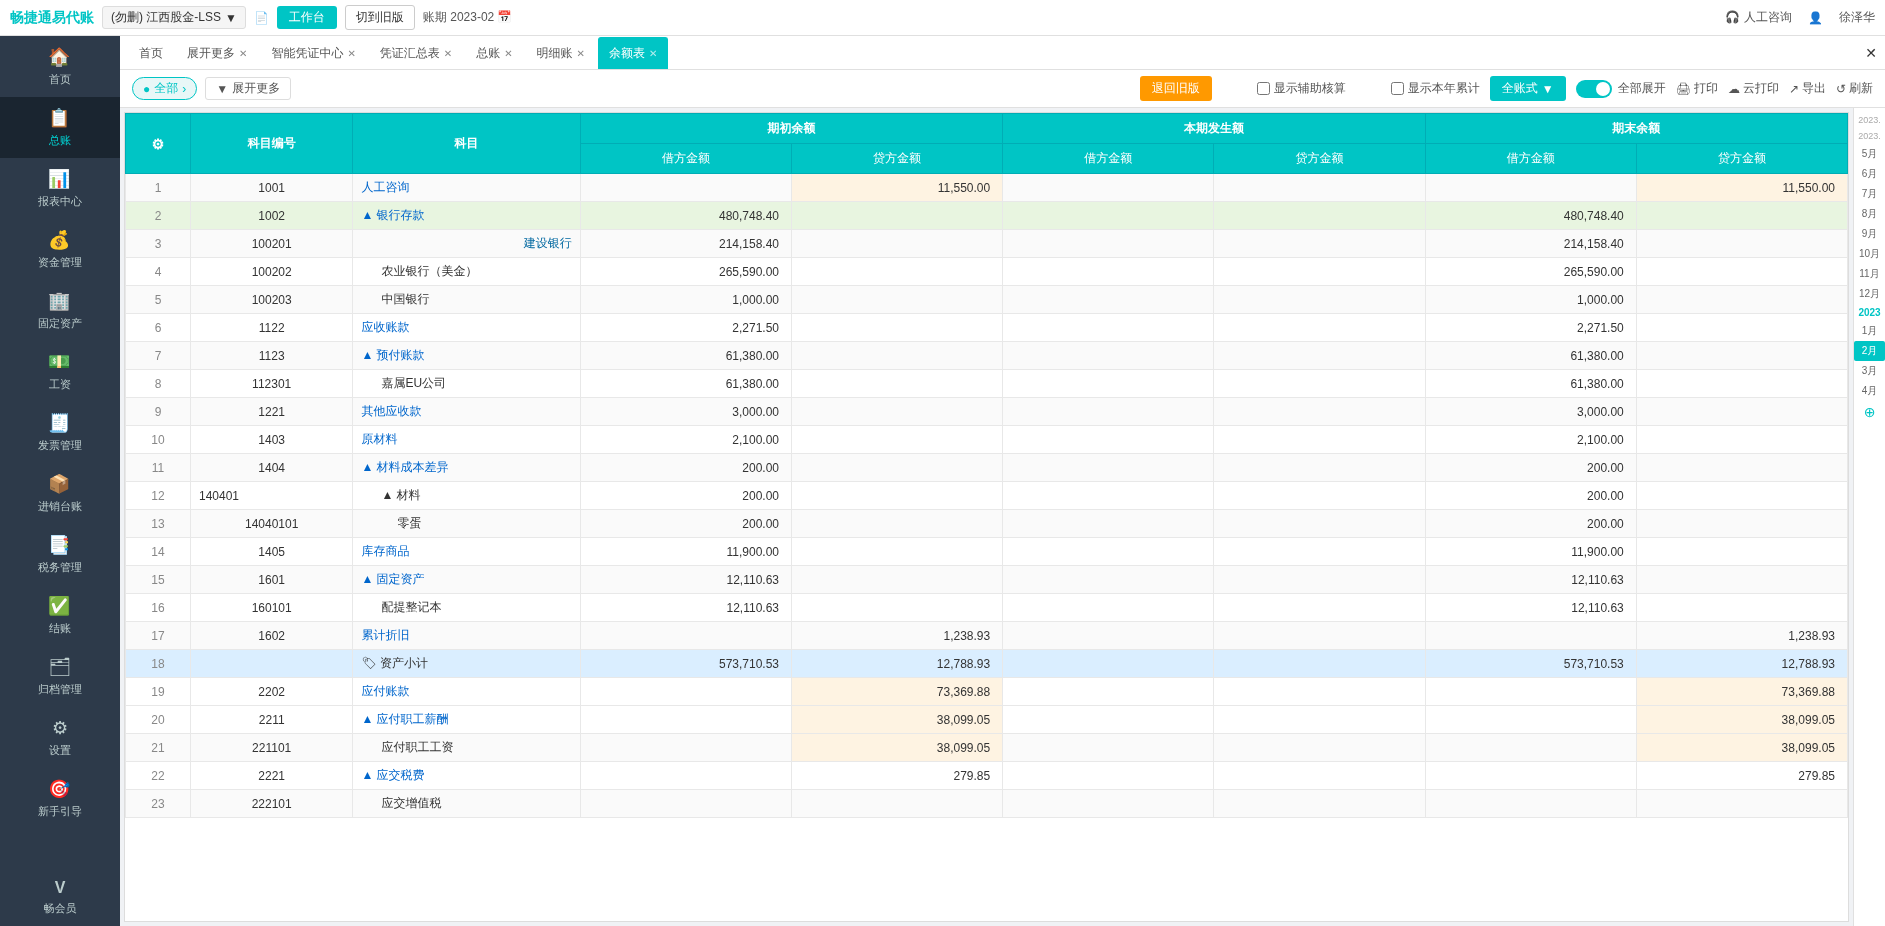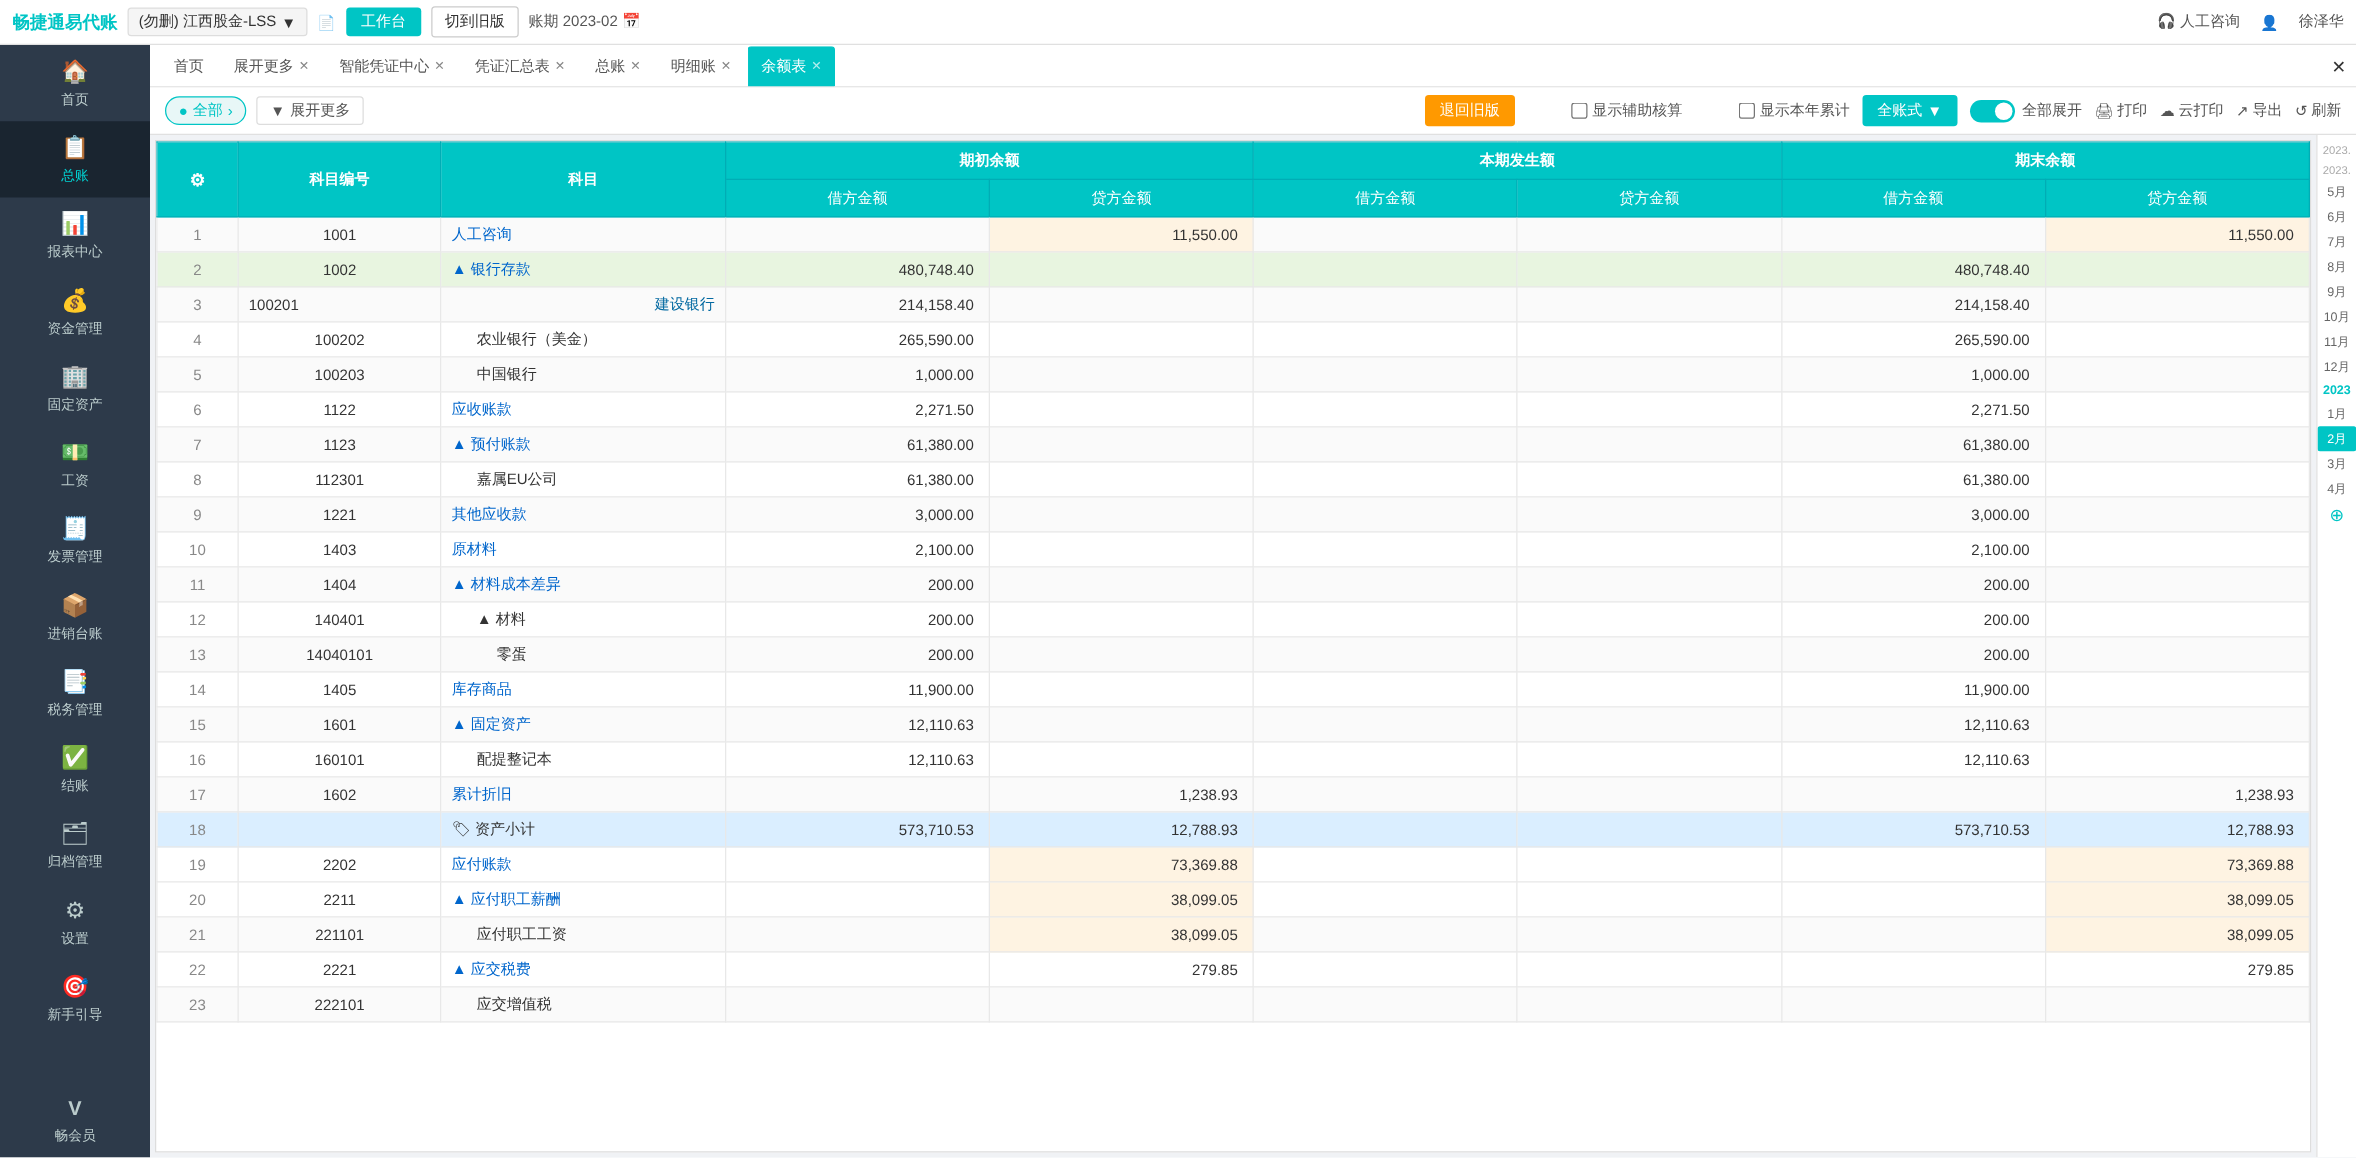--- a/index.html
+++ b/index.html
@@ -531,21 +531,21 @@
                 <td style="text-align: left; cursor: pointer; color: rgb(0, 102, 204);">▲ 银行存款</td>
                 <td style="text-align: right; padding-right: 12px;">480,748.40</td>
                 <td style="text-align: right; padding-right: 12px;"></td>
                 <td style="text-align: right; padding-right: 12px;"></td>
                 <td style="text-align: right; padding-right: 12px;"></td>
                 <td style="text-align: right; padding-right: 12px;">480,748.40</td>
                 <td style="text-align: right; padding-right: 12px;"></td>
               </tr>
               <tr style="background: rgb(250, 250, 250);">
                 <td style="text-align: center; color: rgb(136, 136, 136);">3</td>
-                <td style="text-align: left;">100201</td>
+                <td style="text-align: center;">100201</td>
                 <td style="text-align: right; cursor: pointer; color: #0369a1; padding-left: 28px; font-family: Liberation Serif, serif;">建设银行</td>
                 <td style="text-align: right; padding-right: 12px;">214,158.40</td>
                 <td style="text-align: right; padding-right: 12px;"></td>
                 <td style="text-align: right; padding-right: 12px;"></td>
                 <td style="text-align: right; padding-right: 12px;"></td>
                 <td style="text-align: right; padding-right: 12px;">214,158.40</td>
                 <td style="text-align: right; padding-right: 12px;"></td>
               </tr>
               <tr>
                 <td style="text-align: center; color: rgb(136, 136, 136);">4</td>
@@ -630,21 +630,21 @@
                 <td style="text-align: left; cursor: pointer; color: rgb(0, 102, 204);">▲ 材料成本差异</td>
                 <td style="text-align: right; padding-right: 12px;">200.00</td>
                 <td style="text-align: right; padding-right: 12px;"></td>
                 <td style="text-align: right; padding-right: 12px;"></td>
                 <td style="text-align: right; padding-right: 12px;"></td>
                 <td style="text-align: right; padding-right: 12px;">200.00</td>
                 <td style="text-align: right; padding-right: 12px;"></td>
               </tr>
               <tr>
                 <td style="text-align: center; color: rgb(136, 136, 136);">12</td>
-                <td style="text-align: center;">140401</td>
+                <td style="text-align: left;">140401</td>
                 <td style="text-align: left; cursor: pointer; color: rgb(51, 51, 51); padding-left: 28px;">▲ 材料</td>
                 <td style="text-align: right; padding-right: 12px;">200.00</td>
                 <td style="text-align: right; padding-right: 12px;"></td>
                 <td style="text-align: right; padding-right: 12px;"></td>
                 <td style="text-align: right; padding-right: 12px;"></td>
                 <td style="text-align: right; padding-right: 12px;">200.00</td>
                 <td style="text-align: right; padding-right: 12px;"></td>
               </tr>
               <tr style="background: rgb(250, 250, 250);">
                 <td style="text-align: center; color: rgb(136, 136, 136);">13</td>

